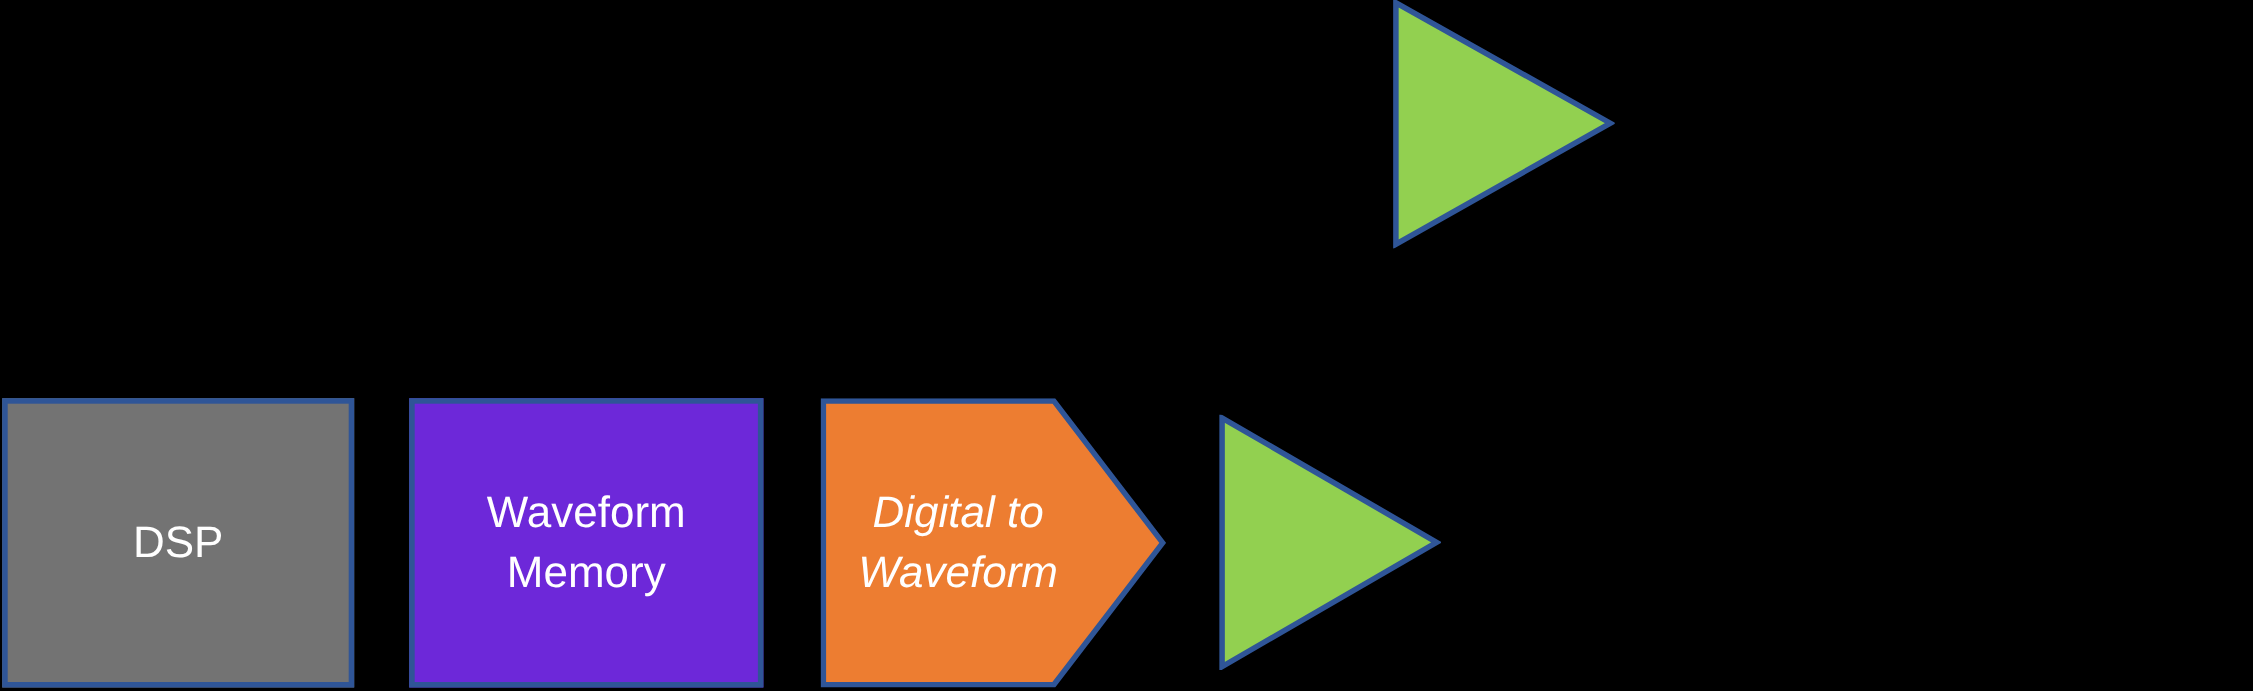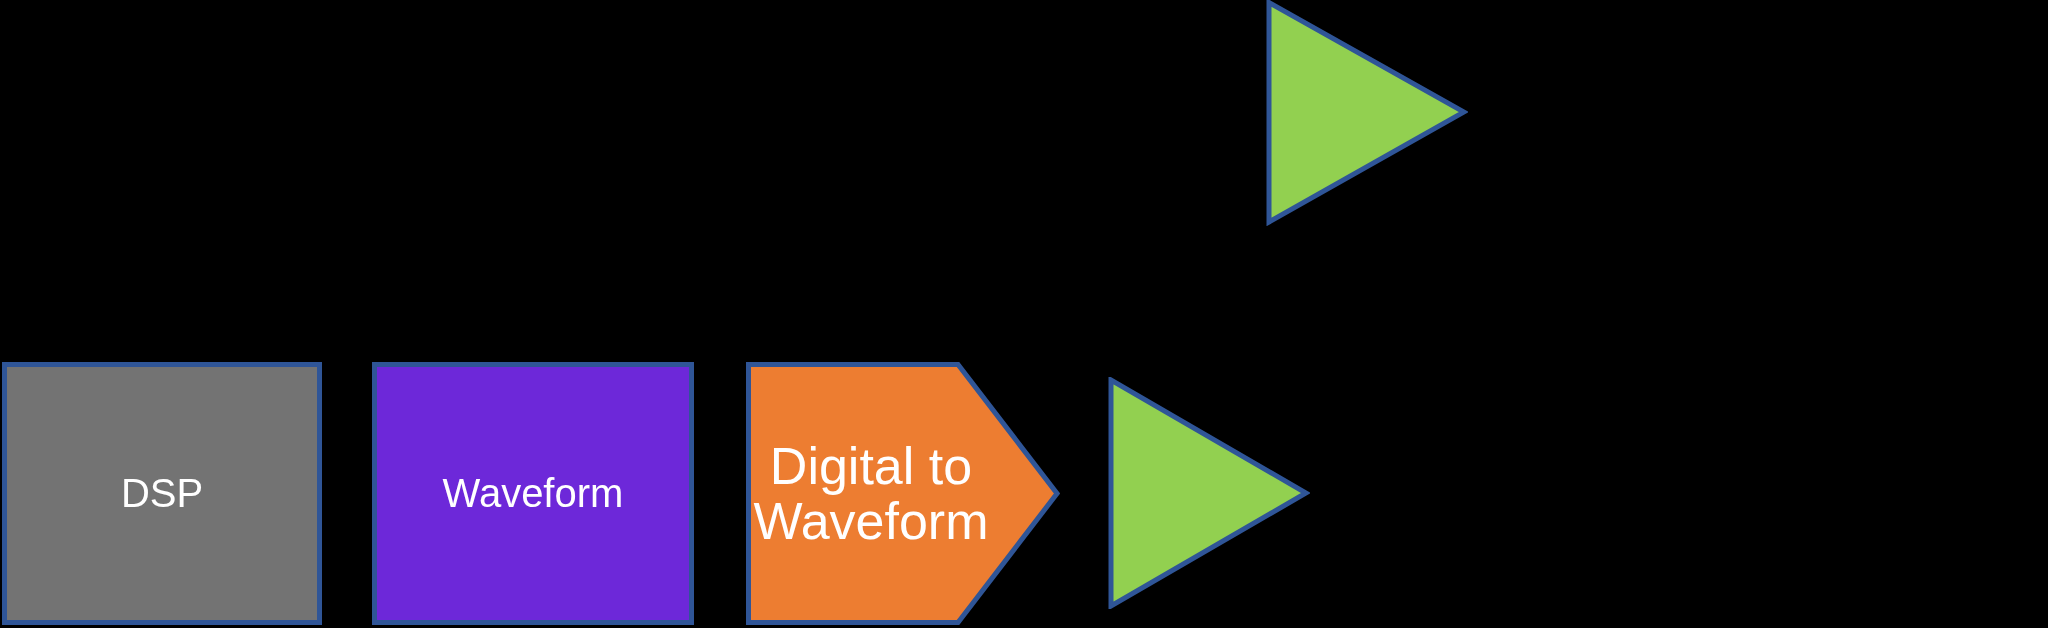--- a/index.html
+++ b/index.html
@@ -20,23 +20,24 @@
     color:#fff;
     font-size:40px;line-height:55px;
     white-space:nowrap;
   }
   .shape{position:absolute;z-index:2;}
   .shape-label{
     position:absolute;z-index:3;
     display:flex;flex-direction:column;
     align-items:center;justify-content:center;
     text-align:center;color:#fff;
-    font-size:52px;line-height:55px;
+    font-size:40px;line-height:55px;
     white-space:nowrap;
     pointer-events:none;
+    font-style:italic;
   }
   .pos-dsp{left:2px;top:362px;width:320px;height:263px;}
   .pos-memory{left:372px;top:362px;width:322px;height:263px;}
   .pos-dac{left:746px;top:362px;width:314px;height:263px;}
   .pos-dac-label{left:751px;top:362px;width:240px;height:263px;}
   .pos-amp1{left:1108px;top:377px;width:202px;height:232px;}
   .pos-amp2{left:1266px;top:0px;width:202px;height:226px;}
 </style>
 </head>
 <body>
@@ -63,20 +64,21 @@
       <polygon points="1273,112 1258,105 1258,119" stroke="none"></polygon>
     </g>
   </svg>
 
   <div class="block pos-dsp" style="background: #737373; border-color: rgb(47, 85, 151); color: rgb(255, 255, 255);">
     <span>DSP</span>
   </div>
 
   <div class="block pos-memory" style="background: #6d28d9; border-color: rgb(47, 85, 151); color: rgb(255, 255, 255);">
     <span>Waveform</span>
+    <span>Memory</span>
   </div>
 
   <svg class="shape pos-dac" width="314" height="263" viewBox="0 0 314 263">
     <polygon points="2.5,2.5 212,2.5 311,131.5 212,260.5 2.5,260.5" stroke-width="5" stroke-linejoin="miter" fill="#ED7D31" stroke="#2F5597"></polygon>
   </svg>
   <div class="shape-label pos-dac-label" style="color: rgb(255, 255, 255);">
     <span>Digital to</span>
     <span>Waveform</span>
   </div>
 

